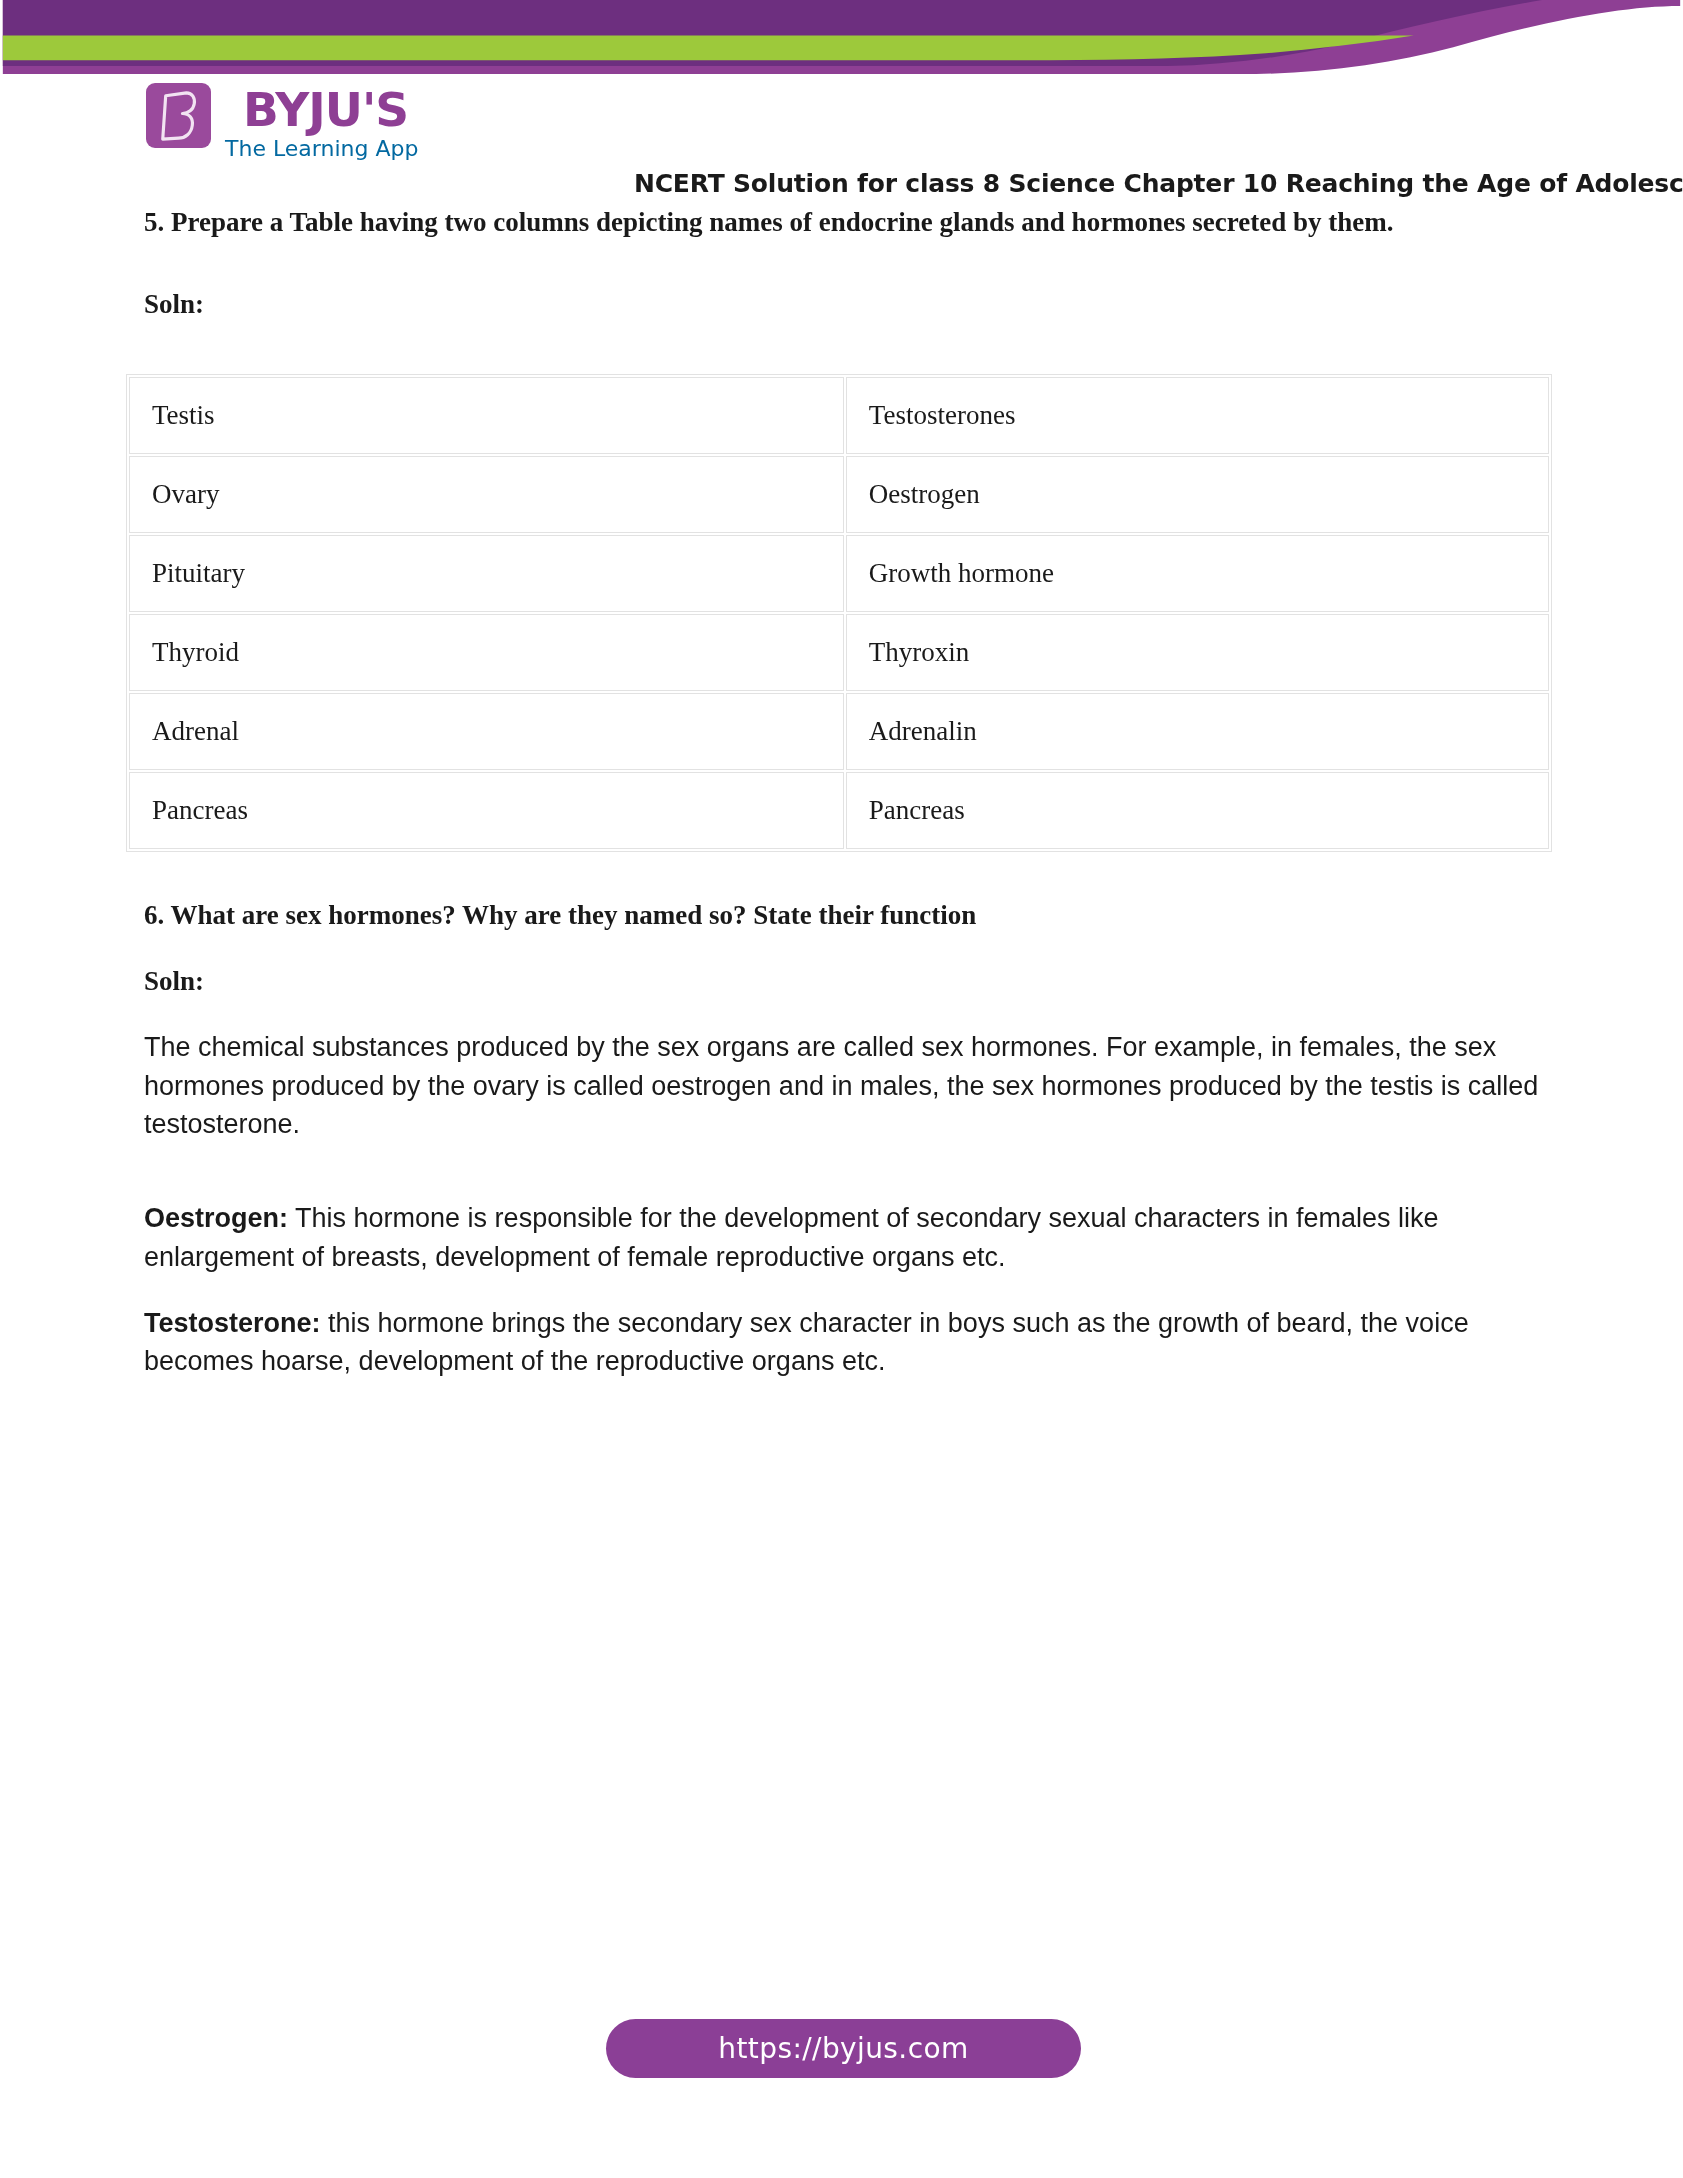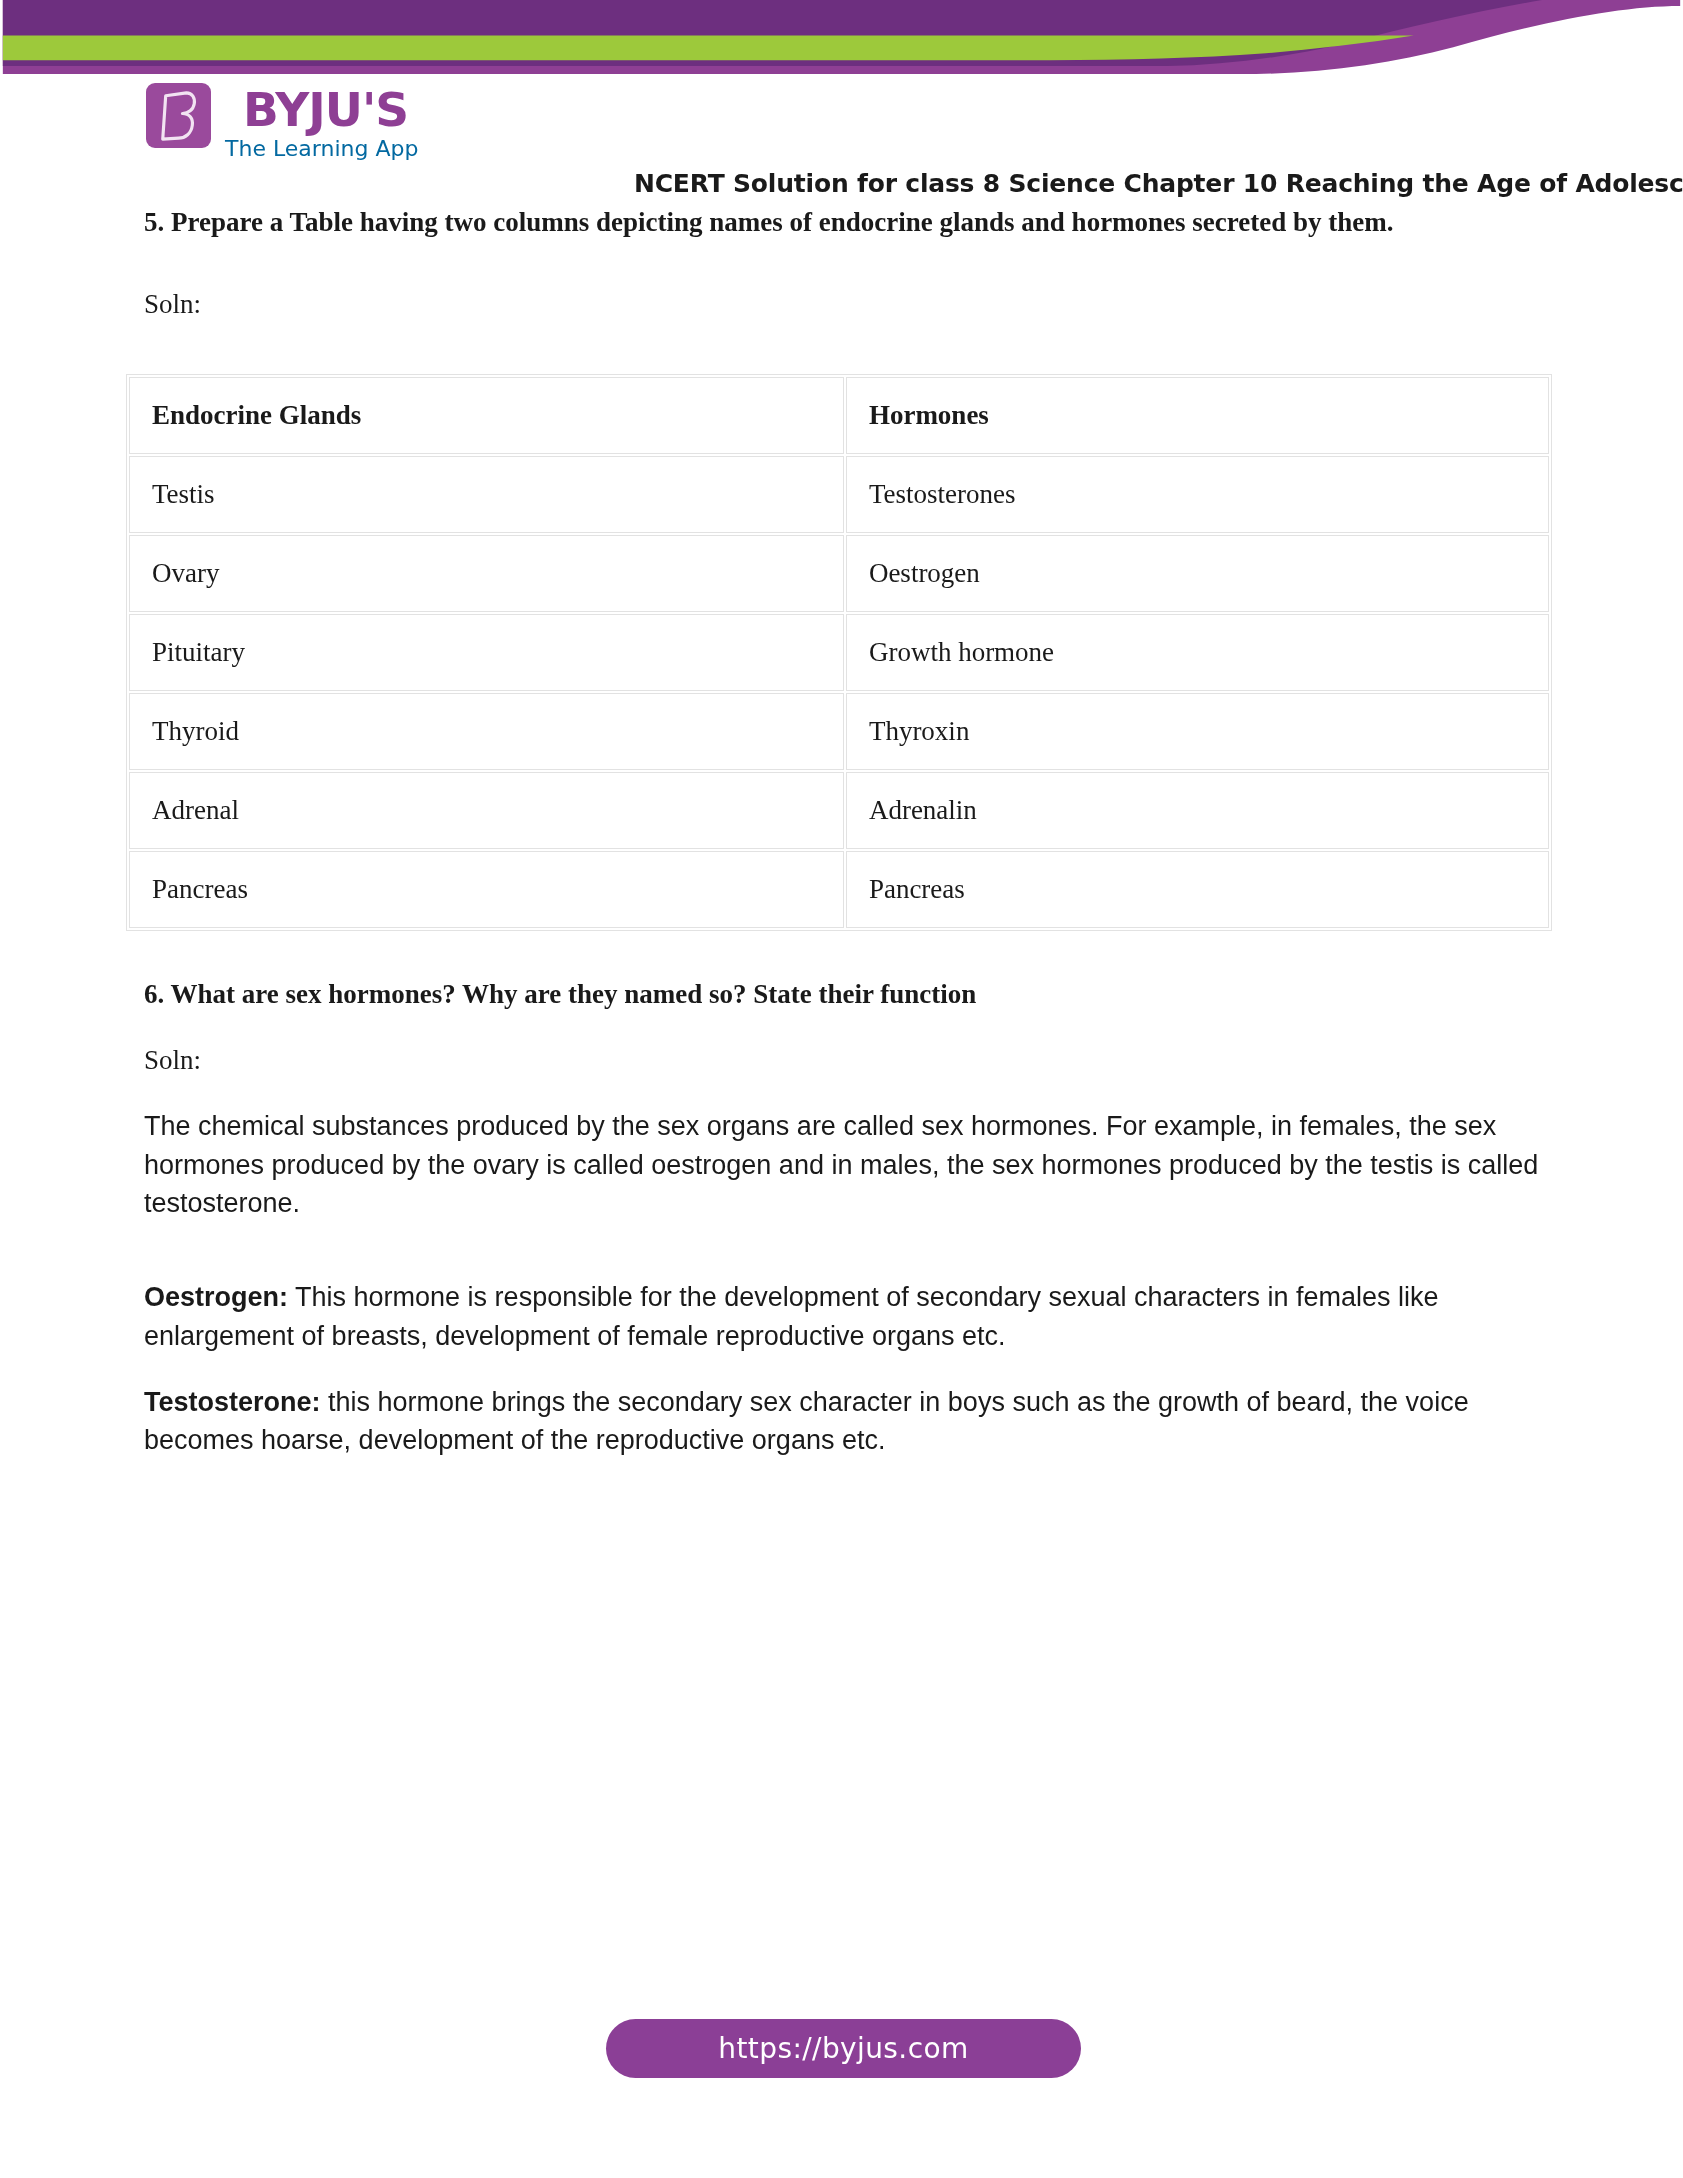--- a/index.html
+++ b/index.html
@@ -96,21 +96,21 @@
     font-family: "Liberation Serif", serif;
     font-weight: bold;
     font-size: 27px;
     line-height: 1.42;
     color: #1a1a1a;
     margin-bottom: 0;
   }
 
   .soln-label {
     font-family: "Liberation Serif", serif;
-    font-weight: normal;
+    font-weight: bold;
     font-size: 27px;
     line-height: 1.42;
     color: #1a1a1a;
   }
 
   .body-par {
     font-family: Liberation Sans, sans-serif;
     font-size: 27px;
     line-height: 1.42;
     color: #1a1a1a;
@@ -194,24 +194,20 @@
   <div class="q-heading">5. Prepare a Table having two columns depicting names of endocrine glands and hormones secreted by them.</div>
 
   <div class="gap-44"></div>
 
   <div class="soln-label">Soln:</div>
 
   <div class="gap-50"></div>
 
   <table id="glands-table">
     <tbody>
-      <tr class="head-row">
-        <td class="col-a">Endocrine Glands</td>
-        <td class="col-b">Hormones</td>
-      </tr>
       <tr>
         <td class="col-a">Testis</td>
         <td class="col-b">Testosterones</td>
       </tr>
       <tr>
         <td class="col-a">Ovary</td>
         <td class="col-b">Oestrogen</td>
       </tr>
       <tr>
         <td class="col-a">Pituitary</td>

